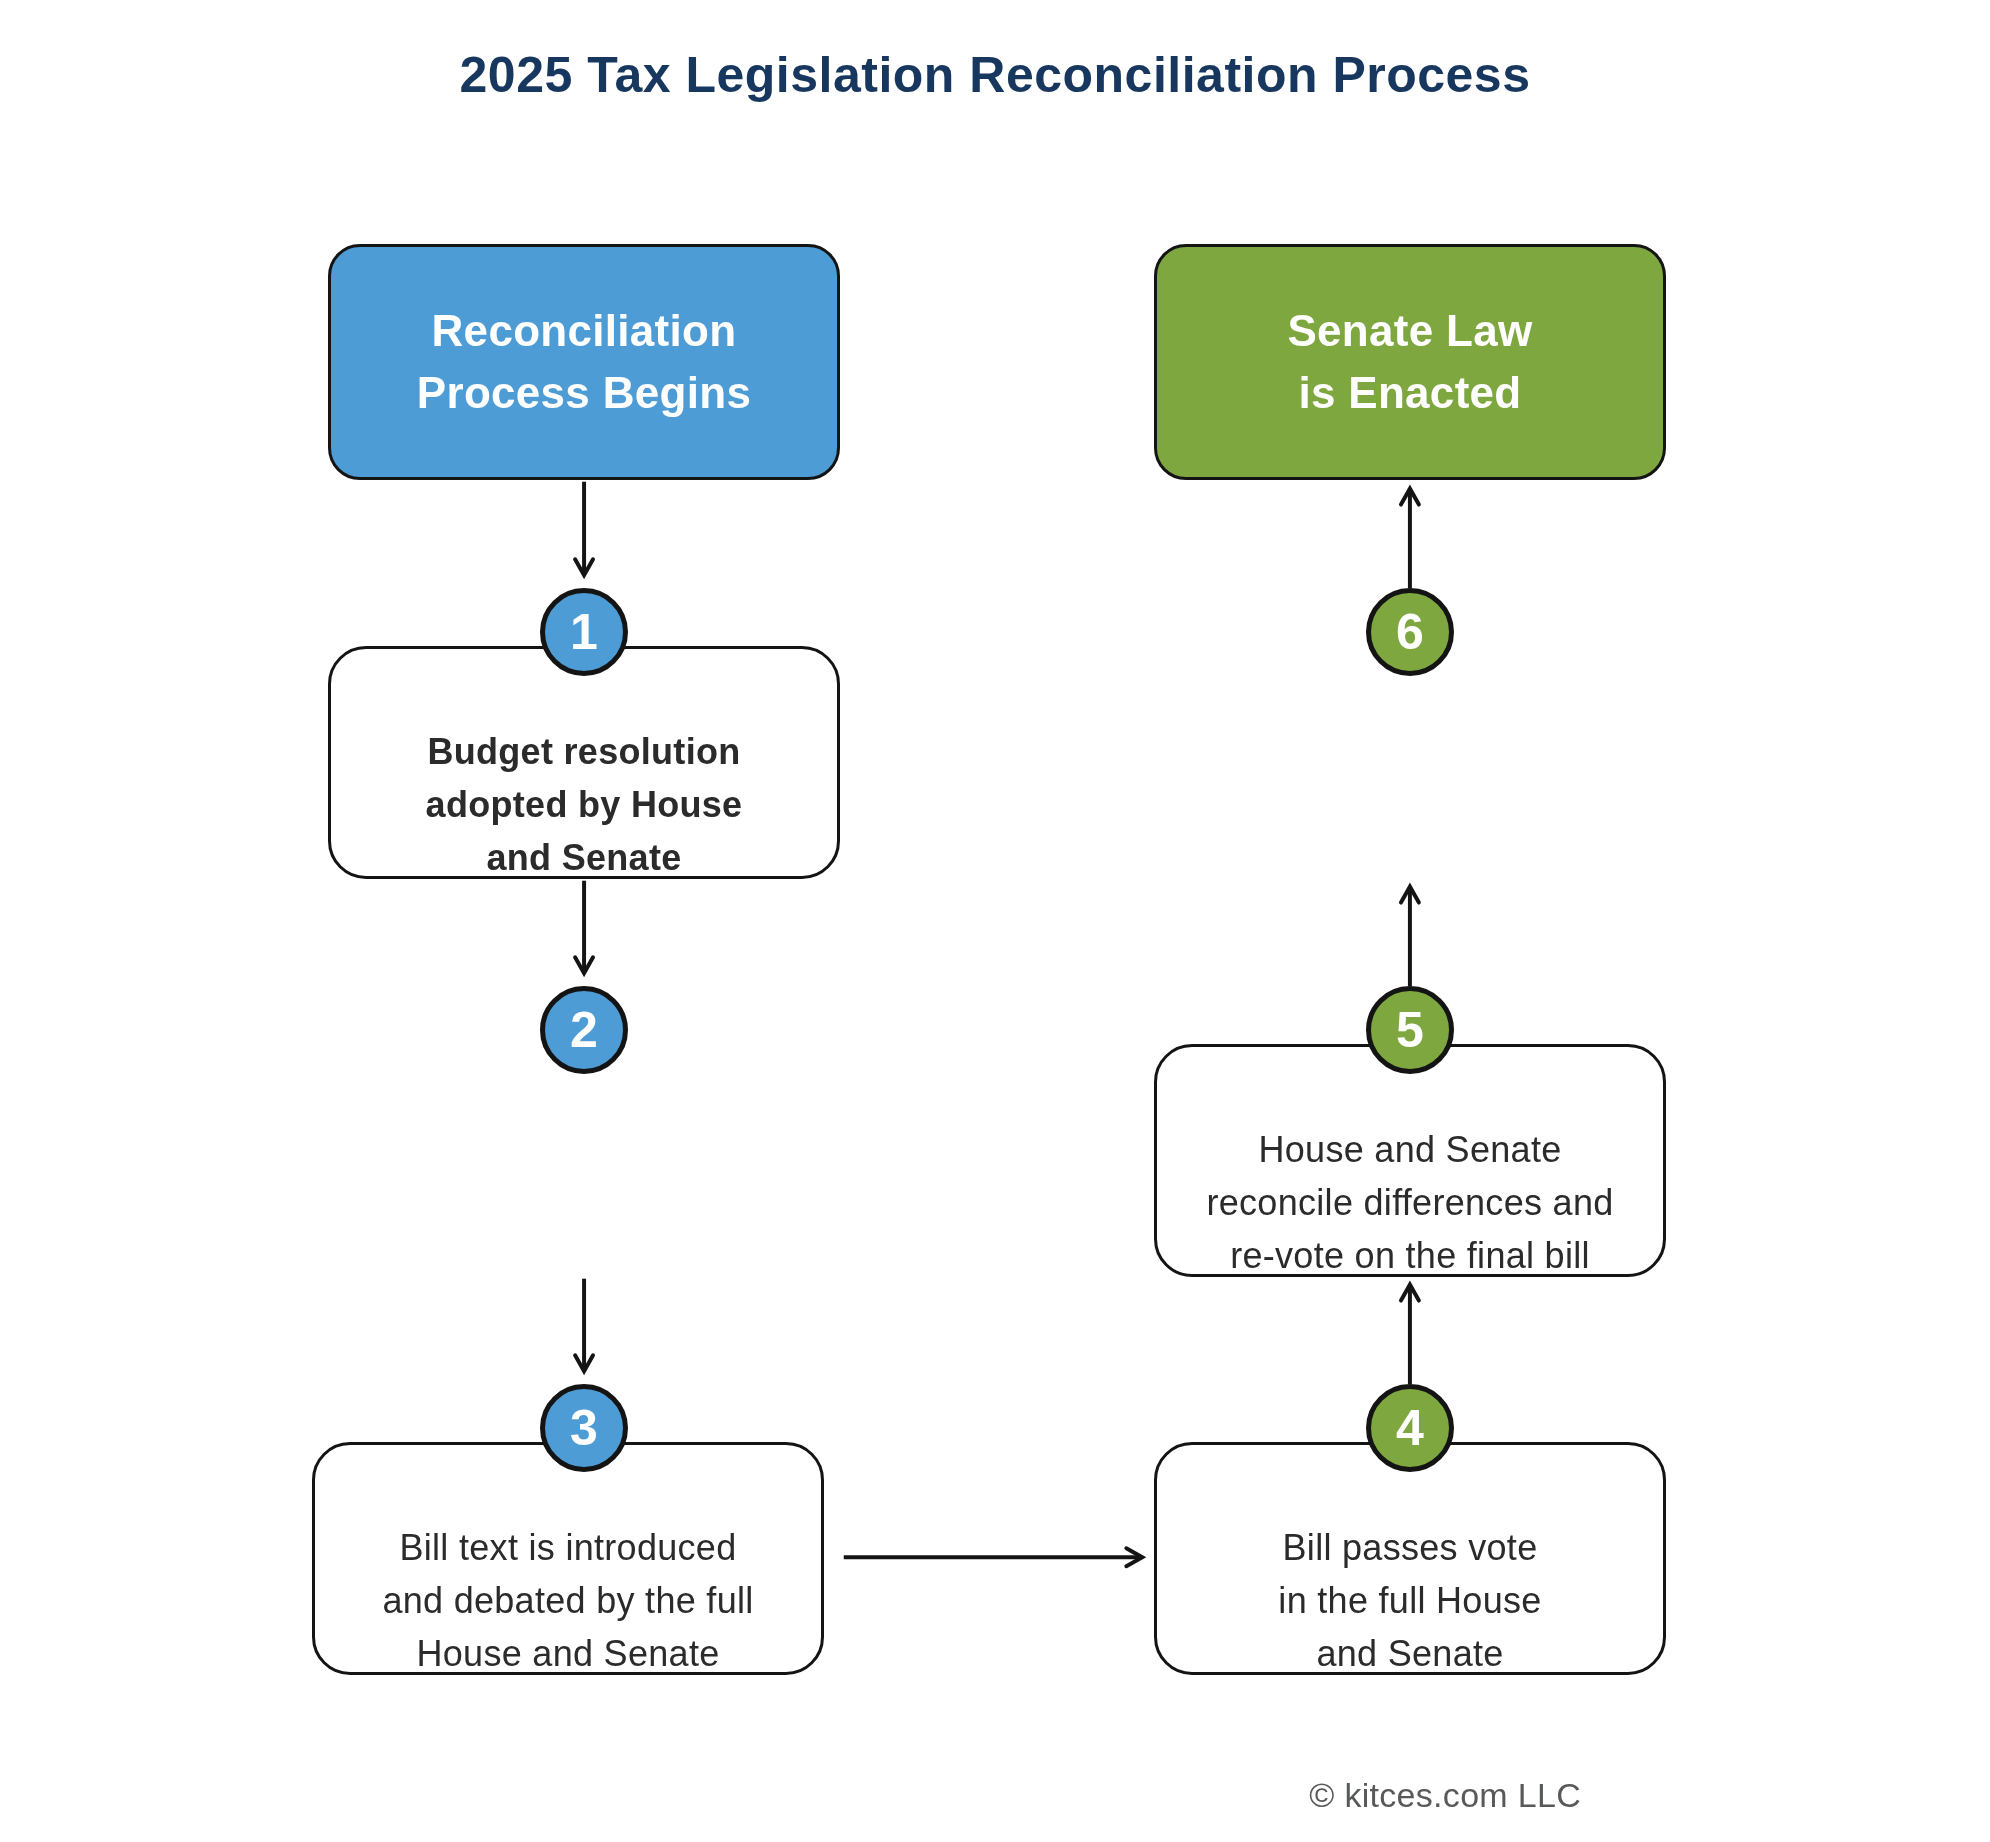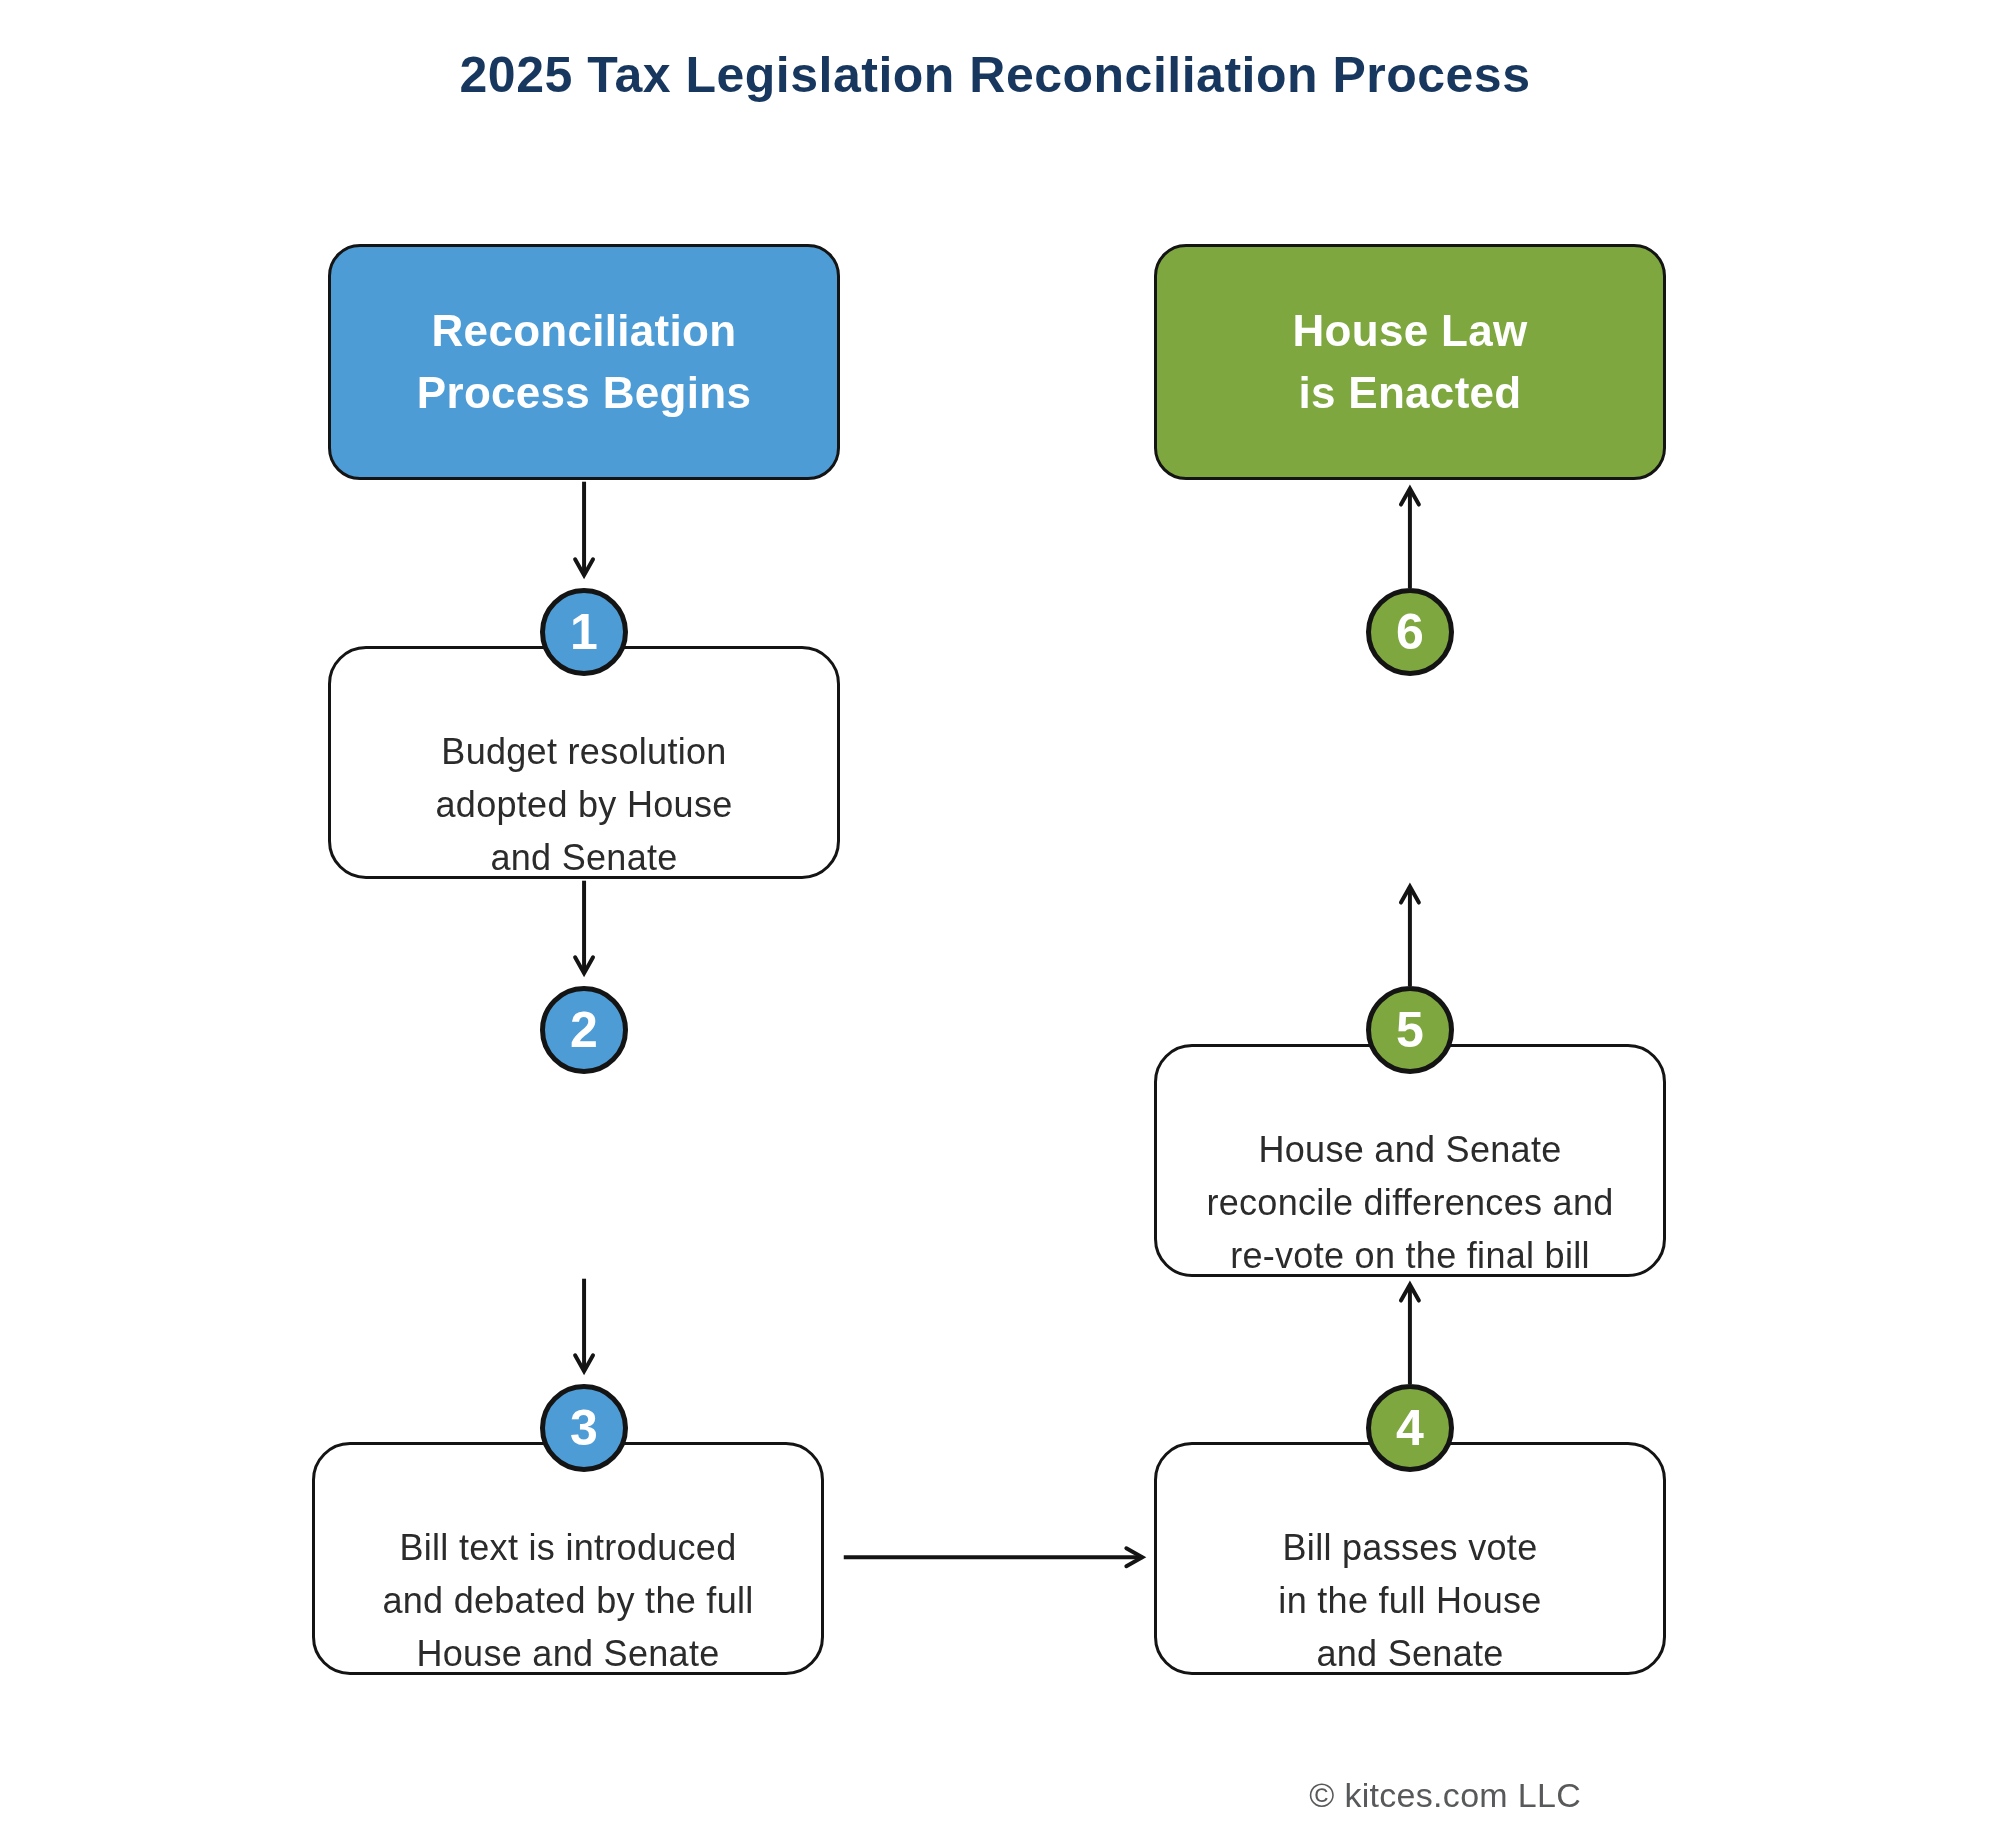--- a/index.html
+++ b/index.html
@@ -41,21 +41,21 @@
     background:#ffffff;border:3px solid var(--outline);border-radius:38px;
   }
   .step-box .step-text{
     position:absolute;inset:0;
     display:flex;align-items:center;justify-content:center;
     padding-top:84px;
     text-align:center;color:var(--body-text);
     font-size:36px;line-height:53px;letter-spacing:0.3px;
     white-space:pre-line;
   }
-  .pos-s1{left:328px;top:646px;}
+  .pos-s1{left:328px;top:646px;font-weight:bold;}
   .pos-s2{left:328px;top:1044px;}
   .pos-s3{left:312px;top:1442px;}
   .pos-s4{left:1154px;top:1442px;}
   .pos-s5{left:1154px;top:1044px;}
   .pos-s6{left:1154px;top:646px;}
 
   .badge{
     position:absolute;width:88px;height:88px;border-radius:50%;
     border:5px solid var(--outline);
     display:flex;align-items:center;justify-content:center;
@@ -95,21 +95,21 @@
     <line x1="587" y1="885" x2="587" y2="978" marker-end="url(#chev)"></line>
     <line x1="587" y1="1285" x2="587" y2="1378" marker-end="url(#chev)"></line>
     <line x1="848" y1="1565" x2="1148" y2="1565" marker-end="url(#chev)"></line>
     <line x1="1417" y1="1391" x2="1417" y2="1291" marker-end="url(#chev)"></line>
     <line x1="1417" y1="991" x2="1417" y2="891" marker-end="url(#chev)"></line>
     <line x1="1417" y1="591" x2="1417" y2="491" marker-end="url(#chev)"></line>
   </svg>
 
   <div class="terminal start">Reconciliation
 Process Begins</div>
-  <div class="terminal end">House Law
+  <div class="terminal end">Senate Law
 is Enacted</div>
 
   <div class="step-box pos-s1">
     <div class="step-text">Budget resolution
 adopted by House
 and Senate</div>
   </div>
   <div class="step-box pos-s3">
     <div class="step-text">Bill text is introduced
 and debated by the full

